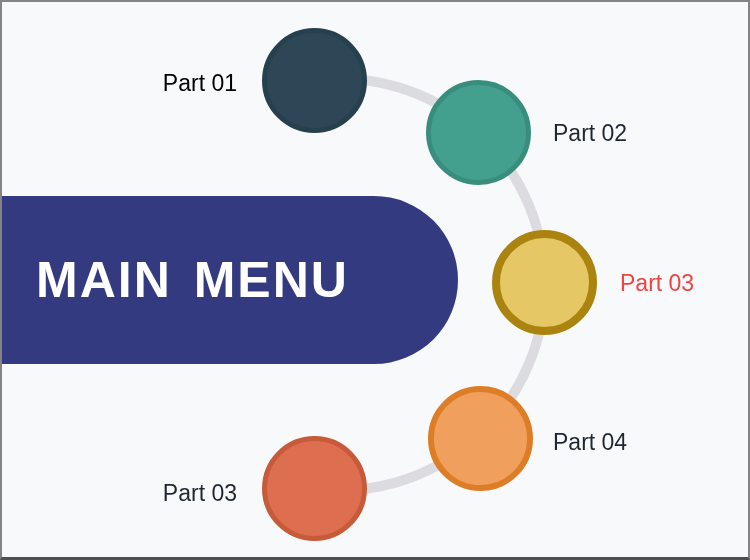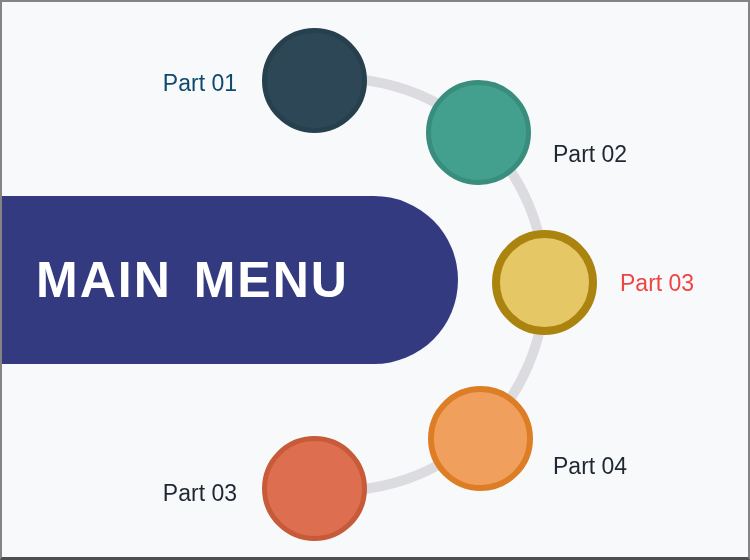--- a/index.html
+++ b/index.html
@@ -55,46 +55,46 @@
   .c3 { left: 490px; top: 228px; border-width: 8px; }
   .c4 { left: 426px; top: 384px; border-width: 6px; }
   .c5 { left: 260px; top: 434px; }
   .label {
     position: absolute;
     font-size: 23px;
     line-height: 30px;
     white-space: nowrap;
   }
   .l1 { left: 115px; width: 120px; text-align: right; top: 66px; }
-  .l2 { left: 551px; top: 116px; margin-top: 21px; }
+  .l2 { left: 551px; top: 116px; }
   .l3 { left: 618px; top: 266px; }
   .l4 { left: 551px; top: 425px; }
   .l5 { left: 115px; width: 120px; text-align: right; top: 476px; }
 </style>
 </head>
 <body>
 
 <div class="slide" style="background: rgb(248, 249, 251); border-color: rgb(132, 132, 132) rgb(132, 132, 132) rgb(79, 79, 79);">
 
   <svg class="arc-svg" width="746" height="555" viewBox="0 0 746 555">
     <path d="M 312 78 A 206 206 0 1 1 312 487" fill="none" stroke-width="10" style="stroke: rgb(220, 220, 224);"></path>
   </svg>
 
   <div class="pill" style="background: rgb(52, 58, 128);">
     <span class="pill-text" style="color: rgb(255, 255, 255);">MAIN MENU</span>
   </div>
 
   <div class="circle c1" style="background: rgb(46, 71, 86); border-color: rgb(39, 64, 78);"></div>
-  <div class="label l1" style="color: #0c4a6e;">Part 01</div>
+  <div class="label l1" style="color: #000000;">Part 01</div>
 
   <div class="circle c2" style="background: rgb(67, 160, 143); border-color: rgb(57, 141, 125);"></div>
   <div class="label l2" style="color: rgb(31, 39, 51);">Part 02</div>
 
   <div class="circle c3" style="background: rgb(229, 199, 102); border-color: rgb(170, 132, 14);"></div>
   <div class="label l3" style="color: #ef4444;">Part 03</div>
 
   <div class="circle c4" style="background: rgb(240, 160, 92); border-color: rgb(221, 126, 38);"></div>
-  <div class="label l4" style="color: rgb(31, 39, 51); margin-top: 24px;">Part 04</div>
+  <div class="label l4" style="color: rgb(31, 39, 51);">Part 04</div>
 
   <div class="circle c5" style="background: rgb(221, 111, 80); border-color: rgb(199, 90, 56);"></div>
   <div class="label l5" style="color: rgb(31, 39, 51);">Part 03</div>
 
 </div>
 
 </body></html>

